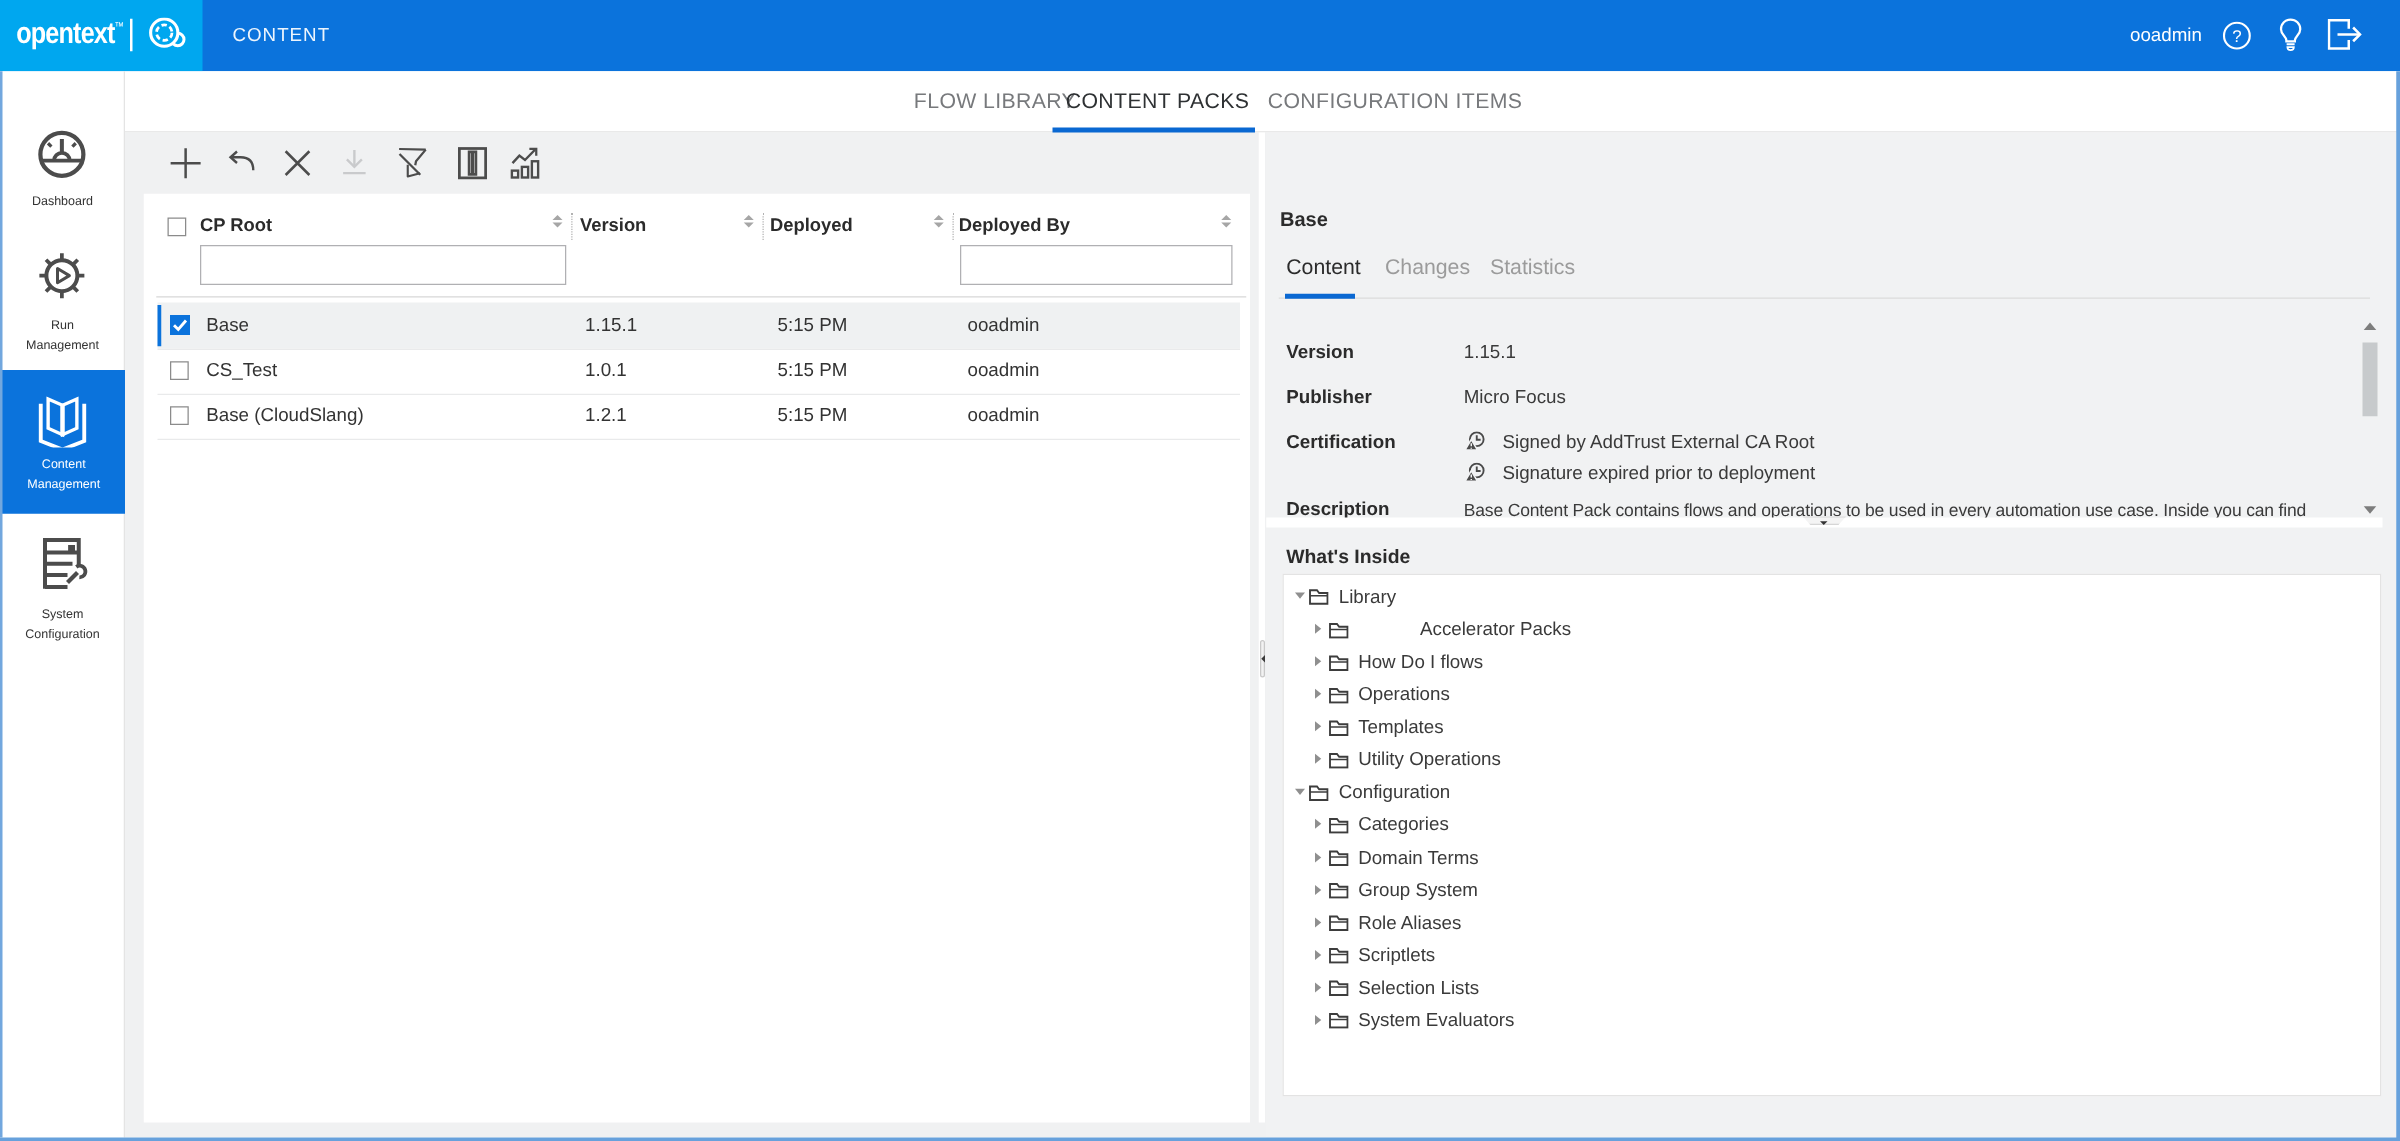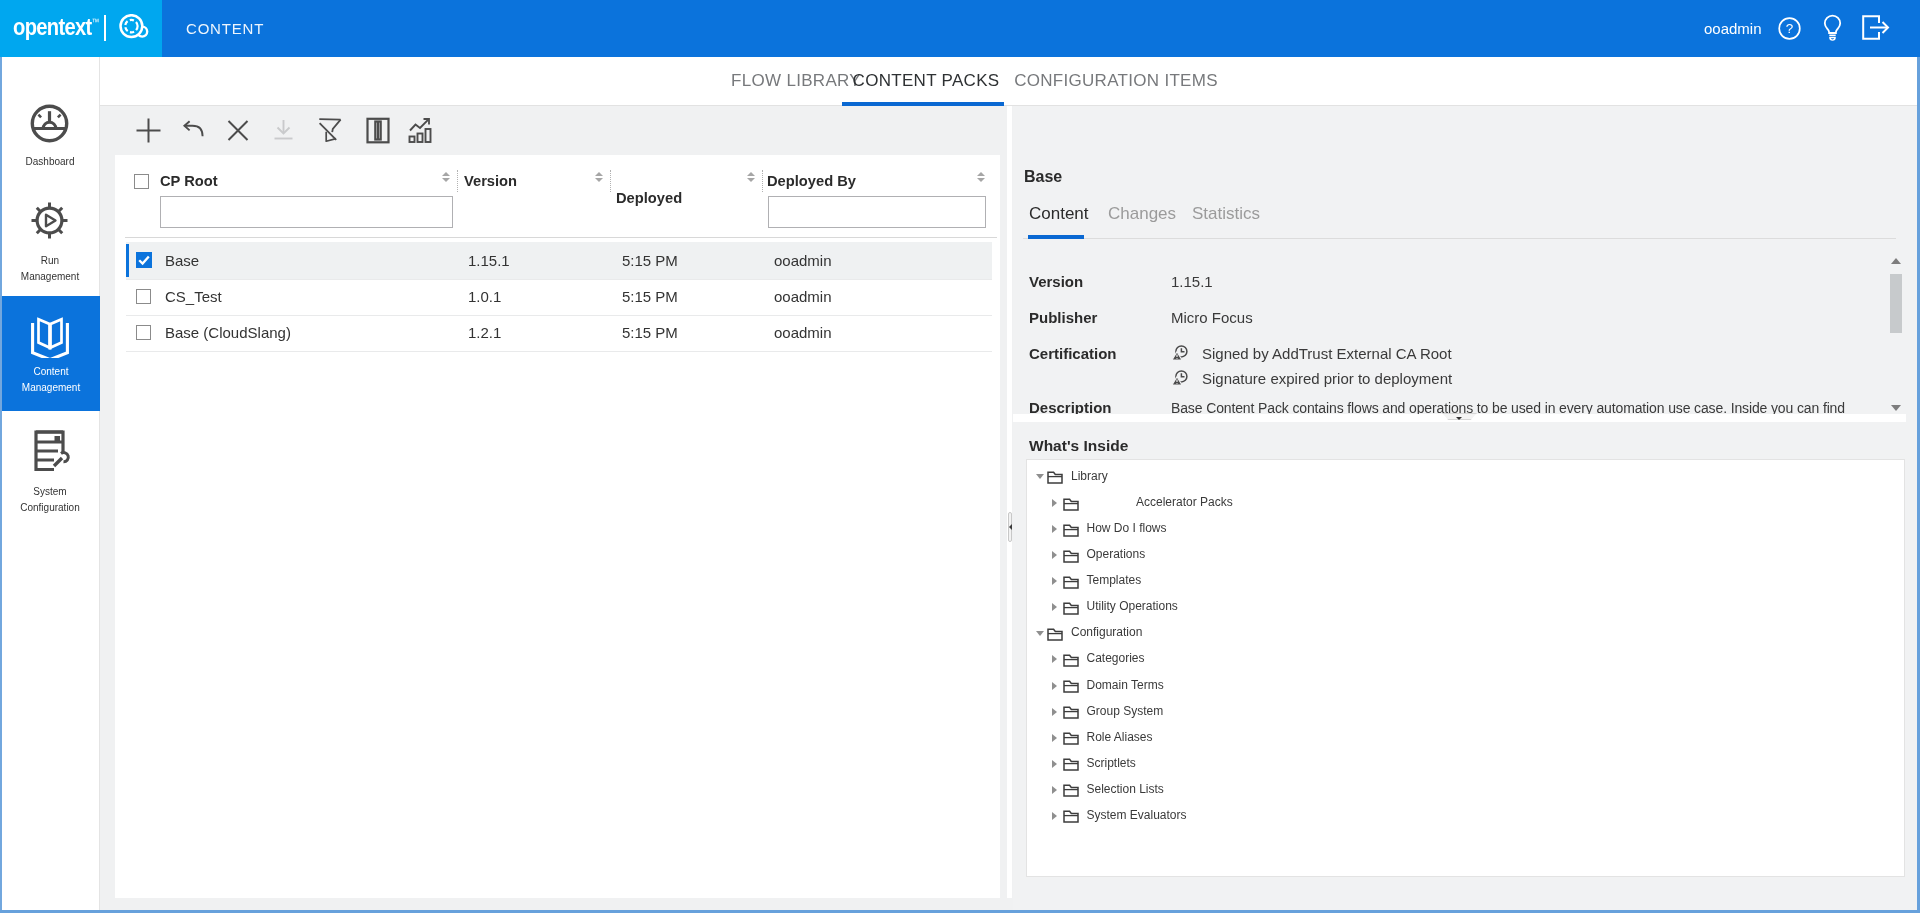--- a/index.html
+++ b/index.html
@@ -50,21 +50,21 @@
 #panel { position:absolute; left:1013px; top:106px; width:904px; height:804px; background:#f1f2f3; }
 .ptab { position:absolute; font-size:17px; white-space:nowrap; }
 #panel-line { position:absolute; left:1023px; top:238px; width:873px; height:0; border-top:1px solid #dcdcdc; }
 #punderline { position:absolute; left:1028px; top:235px; width:56px; height:4px; background:#0a68d2; }
 .plabel { position:absolute; left:1029px; font-size:15px; font-weight:bold; color:#2b2b2b; white-space:nowrap; }
 .pvalue { position:absolute; left:1171px; font-size:15px; color:#3a3a3a; white-space:nowrap; }
 
 #treebox { position:absolute; left:1026px; top:459px; width:879px; height:418px; background:#fff; border:1px solid #e3e3e3; }
 .tri-dn { position:absolute; width:0; height:0; border-left:4.5px solid transparent; border-right:4.5px solid transparent; border-top:5.5px solid #8f8f8f; }
 .tri-rt { position:absolute; width:0; height:0; border-top:4.5px solid transparent; border-bottom:4.5px solid transparent; border-left:5.5px solid #8f8f8f; }
-.titem { position:absolute; font-size:12px; color:#3a3a3a; white-space:nowrap; }
+.titem { position:absolute; font-size:15px; color:#3a3a3a; white-space:nowrap; }
 .folder { position:absolute; width:16px; height:14px; }
 
 .sb-tri-up { position:absolute; width:0; height:0; border-left:5px solid transparent; border-right:5px solid transparent; border-bottom:6px solid #7d7d7d; }
 .sb-tri-dn { position:absolute; width:0; height:0; border-left:5px solid transparent; border-right:5px solid transparent; border-top:6px solid #7d7d7d; }
 #vthumb { position:absolute; left:1890px; top:274px; width:12px; height:59px; background:#c7cacc; }
 #hband { position:absolute; left:1013px; top:414px; width:893px; height:8px; background:#fff; }
 #hhandle { position:absolute; left:1442px; top:413px; width:35px; height:7px; background:#f4f4f4; border:1px solid #d6d6d6; clip-path:polygon(0 0,100% 0,82% 100%,18% 100%); }
 #harrow { position:absolute; left:1455.5px; top:417px; width:0; height:0; border-left:3.5px solid transparent; border-right:3.5px solid transparent; border-top:3.5px solid #333; }
 </style>
 </head>
@@ -211,21 +211,21 @@
     <div class="up"></div>
     <div class="dn"></div>
   </div>
 <div class="coldot" style="left:457px;top:170px"></div>
 <div class="hdr" style="left:464px;top:173px">Version</div>
 <div class="sortarr" style="left:595px;top:172px">
     <div class="up"></div>
     <div class="dn"></div>
   </div>
 <div class="coldot" style="left:610px;top:170px"></div>
-<div class="hdr" style="left:616px;top:190px">Deployed</div>
+<div class="hdr" style="left:616px;top:173px">Deployed</div>
 <div class="sortarr" style="left:747px;top:172px">
     <div class="up"></div>
     <div class="dn"></div>
   </div>
 <div class="coldot" style="left:762px;top:170px"></div>
 <div class="hdr" style="left:767px;top:173px">Deployed By</div>
 <div class="sortarr" style="left:977px;top:172px">
     <div class="up"></div>
     <div class="dn"></div>
   </div>

